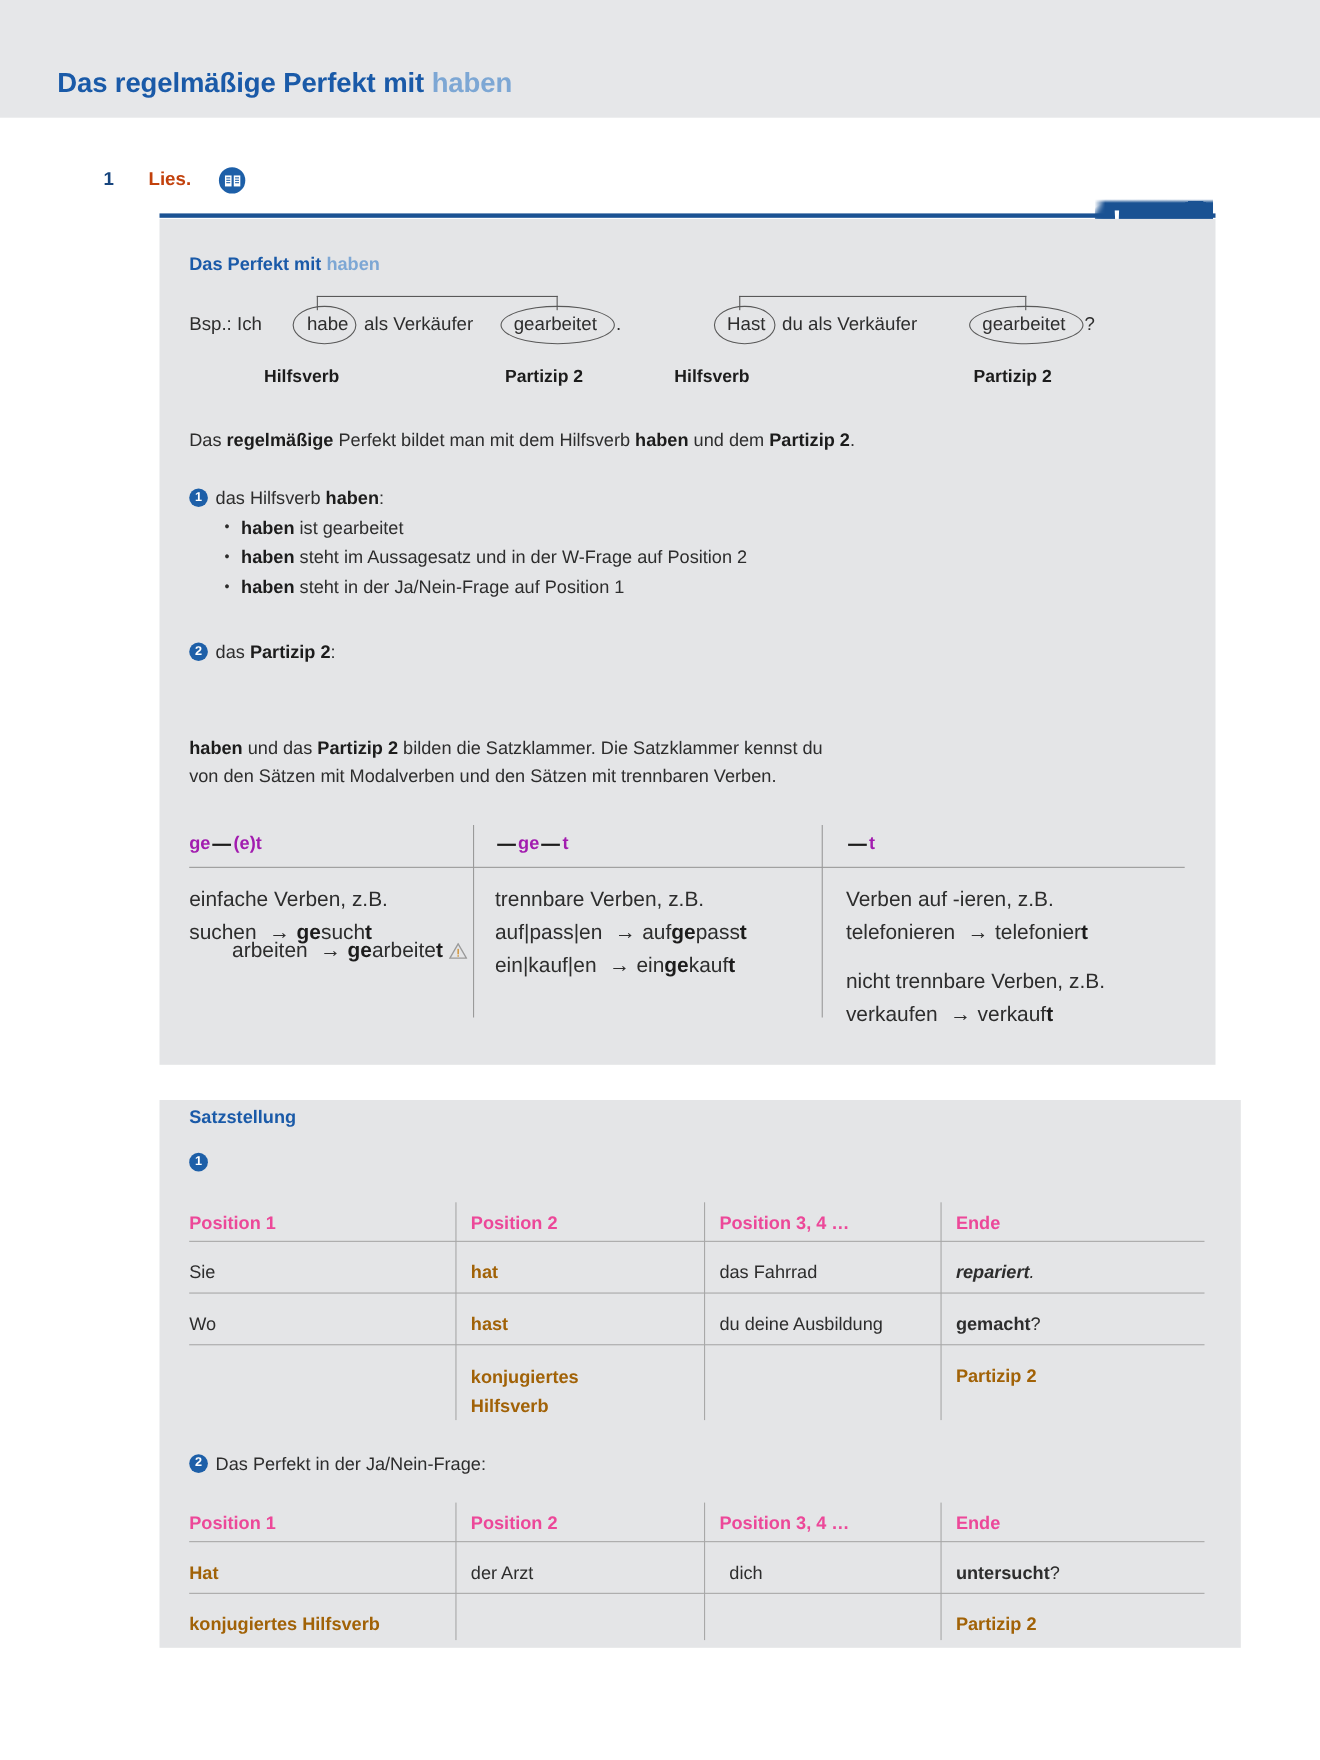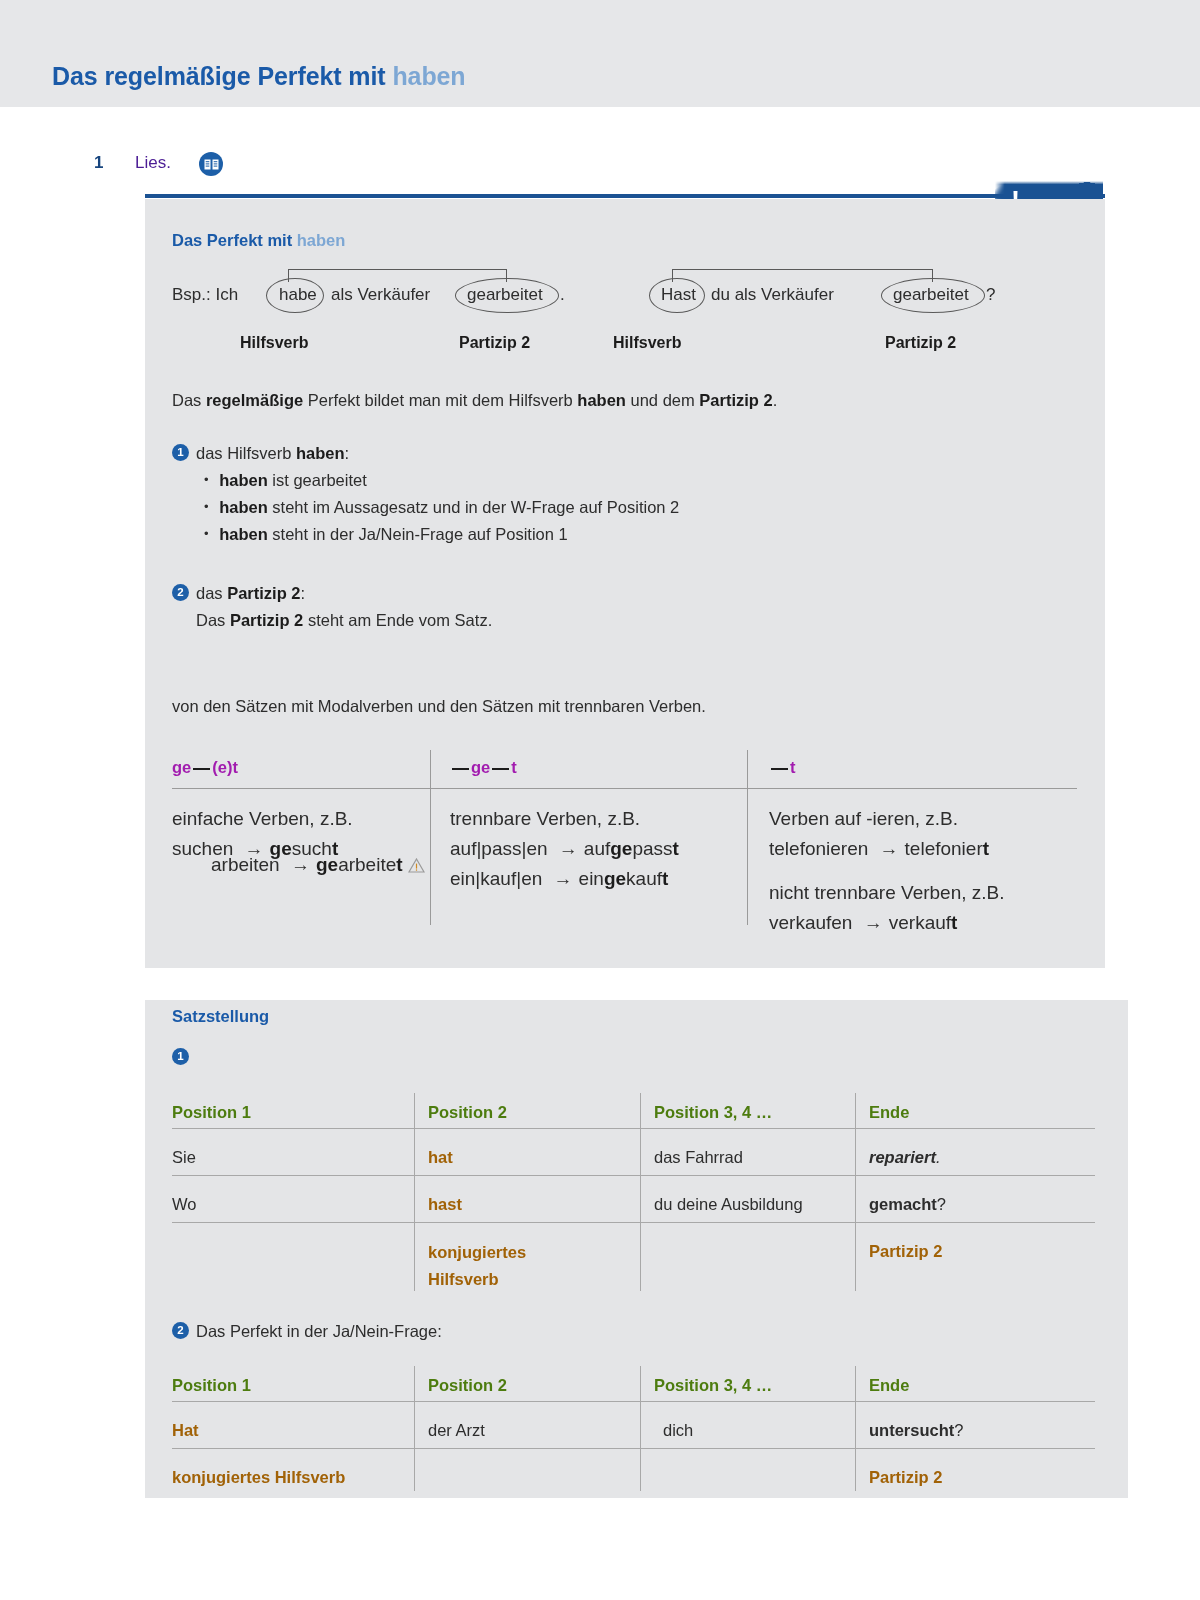--- a/index.html
+++ b/index.html
@@ -25,21 +25,21 @@
   }
   .header-title .lite { color: #7da7d4; font-weight: bold; }
 
   
   .ex-num {
     position: absolute; left: 94px; top: 153px;
     font-size: 17px; font-weight: bold; color: #17457e;
   }
   .ex-label {
     position: absolute; left: 135px; top: 153px;
-    font-size: 17px; font-weight: normal; color: #4c1d95;
+    font-size: 17px; font-weight: bold; color: #c2410c;
   }
   .book-icon {
     position: absolute; left: 199px; top: 152px;
     width: 24px; height: 24px; border-radius: 50%;
     background: #1d5fa8; display: flex; align-items: center; justify-content: center;
   }
   .book-icon svg { display:block; }
 
   
   .gbox {
@@ -136,21 +136,21 @@
   
   #gbox2 { left: 145px; top: 1000px; width: 983px; height: 498px; }
 
   .stab { position: absolute; }
   .stab .vline { position: absolute; width: 1px; background: #a8a8a8; }
   .stab .hline { position: absolute; height: 1px; background: #a8a8a8; }
   .stab .cell {
     position: absolute; font-size: 16.5px; color: #2d2d2d; white-space: nowrap; line-height: 24px;
   }
   .stab .cell.bold { font-weight: bold; color: #a16207; }
-  .stab .cell.head { font-weight: bold; color: #4d7c0f; }
+  .stab .cell.head { font-weight: bold; color: #ec4899; }
 </style>
 </head>
 <body>
 
 <div class="page">
 
   <div class="header-band"></div>
   <div class="header-title">
     <span>Das regelmäßige Perfekt mit</span>
     <span class="lite">haben</span>
@@ -222,24 +222,24 @@
     <b>haben</b><span> steht im Aussagesatz und in der W-Frage auf Position 2</span>
   </div>
   <div class="bullet" style="left:204px; top:525px;">
     <b>haben</b><span> steht in der Ja/Nein-Frage auf Position 1</span>
   </div>
 
   <div class="numcirc" style="left:172px; top:584px;">2</div>
   <div class="btext" style="left:196px; top:580px;">
     <span>das </span><b>Partizip 2</b><span>:</span>
   </div>
-  <div class="btext" style="left:196px; top:607px;">
-    <span>Das </span><b>Partizip 2</b><span> steht am Ende vom Satz.</span>
-  </div>
-
+
+  <div class="btext" style="left:172px; top:667px;">
+    <b>haben</b><span> und das </span><b>Partizip 2</b><span> bilden die Satzklammer. Die Satzklammer kennst du</span>
+  </div>
   <div class="btext" style="left:172px; top:693px;">von den Sätzen mit Modalverben und den Sätzen mit trennbaren Verben.</div>
 
   <div class="ptab">
 
     <div class="vline" style="left:258px; top:0px; height:175px;"></div>
     <div class="vline" style="left:575px; top:0px; height:175px;"></div>
 
     <div class="hline" style="left:0px; top:38px; width:905px;"></div>
 
     <div class="phead" style="left:0px; top:8px;">

